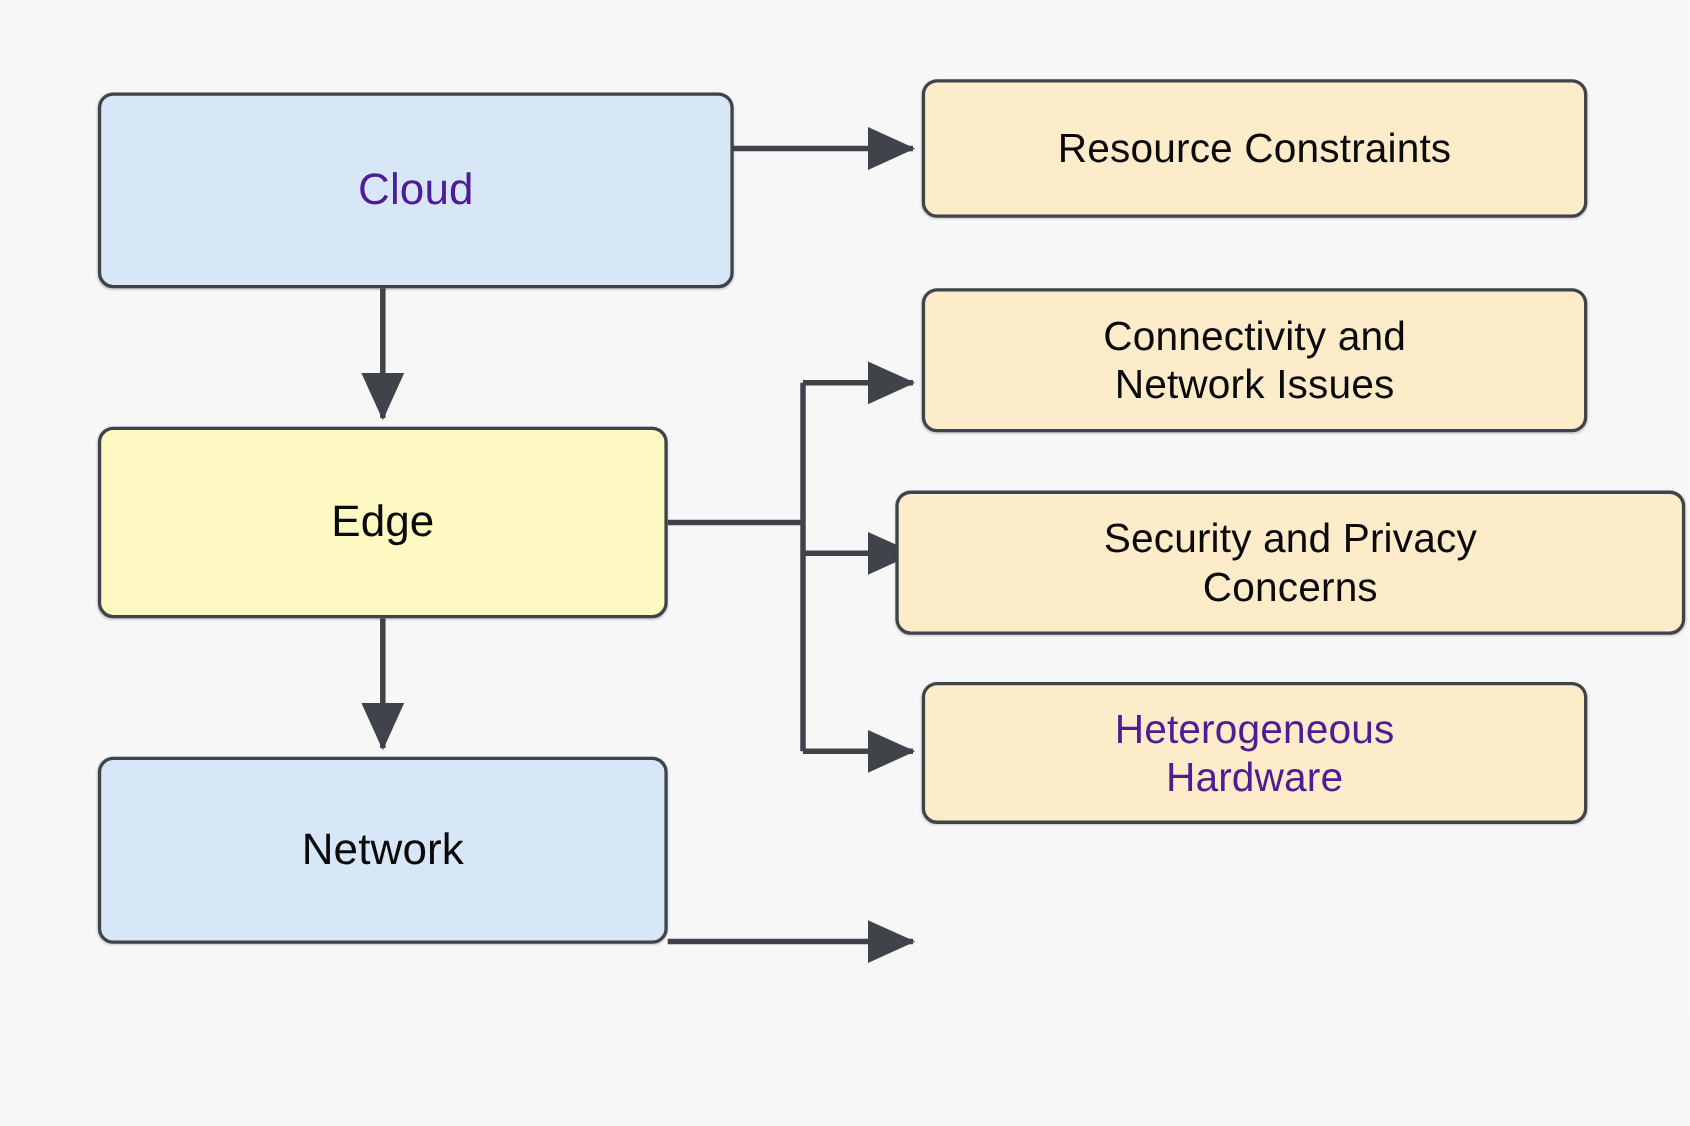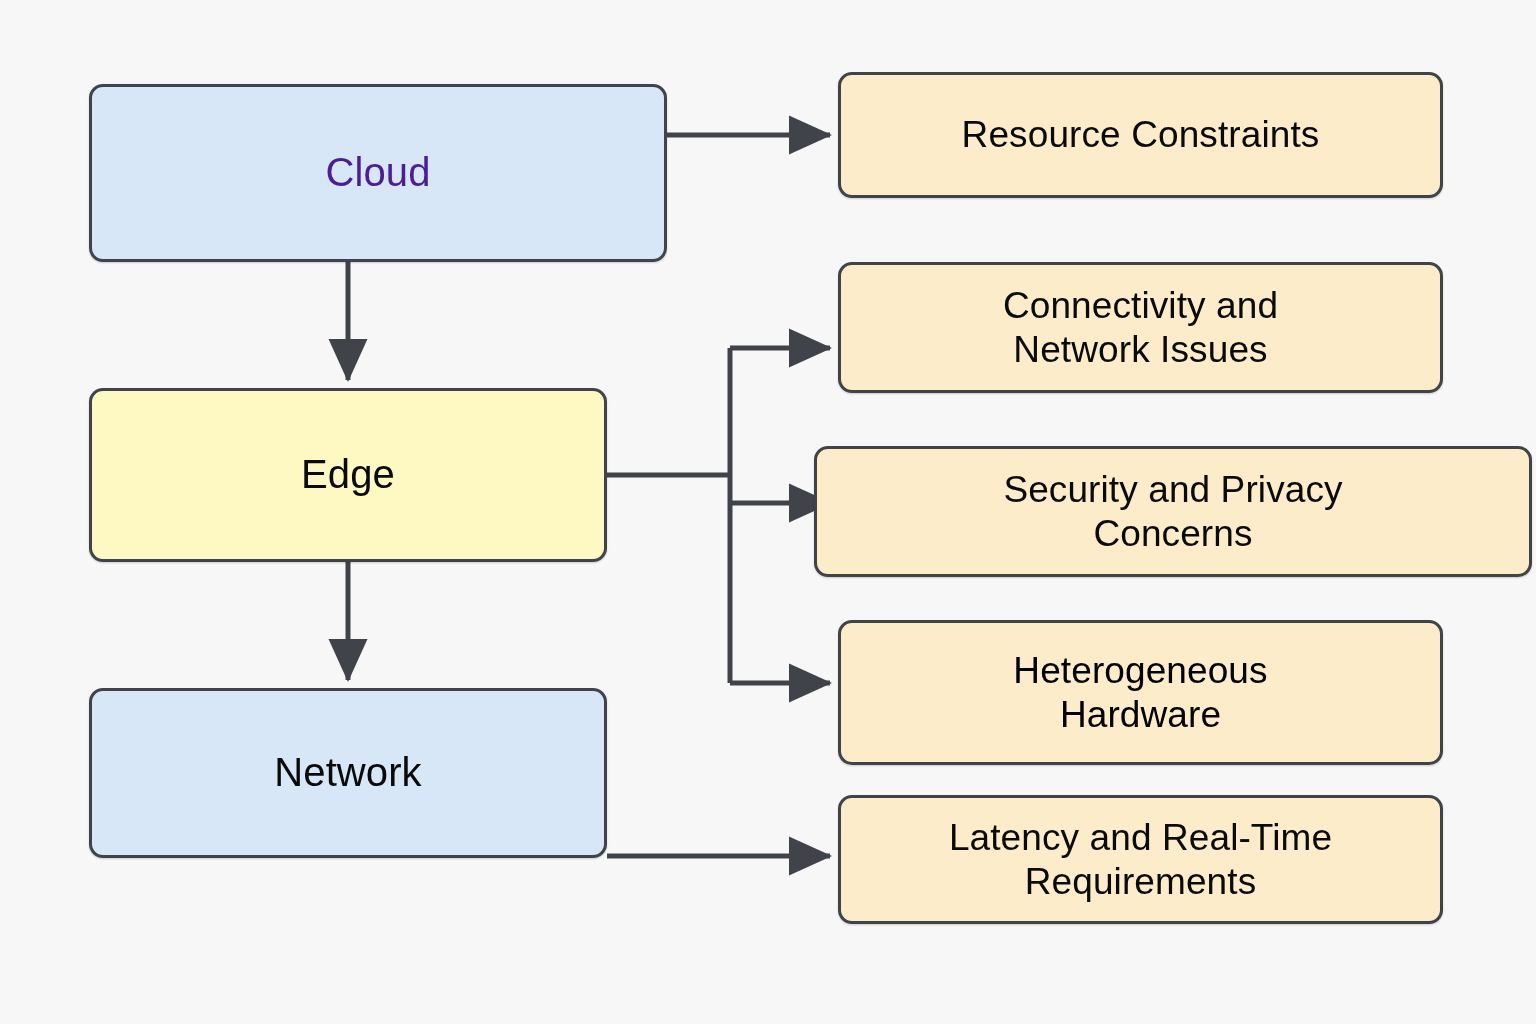--- a/index.html
+++ b/index.html
@@ -101,23 +101,19 @@
   <div class="node node-challenge" style="left: 838px; top: 262px; width: 605px; height: 131px; background: rgb(252, 236, 201); border-color: rgb(64, 68, 74); color: rgb(10, 10, 10);">
     <span class="node-label">Connectivity and
 Network Issues</span>
   </div>
 
   <div class="node node-challenge" style="left: 814px; top: 446px; width: 718px; height: 131px; background: rgb(252, 236, 201); border-color: rgb(64, 68, 74); color: rgb(10, 10, 10);">
     <span class="node-label">Security and Privacy
 Concerns</span>
   </div>
 
-  <div class="node node-challenge" style="left: 838px; top: 620px; width: 605px; height: 145px; background: rgb(252, 236, 201); border-color: rgb(64, 68, 74); color: #000000;">
+  <div class="node node-challenge" style="left: 838px; top: 620px; width: 605px; height: 129px; background: rgb(252, 236, 201); border-color: rgb(64, 68, 74); color: #4c1d95;">
     <span class="node-label">Heterogeneous
 Hardware</span>
   </div>
 
-  <div class="node node-challenge" style="left: 838px; top: 795px; width: 605px; height: 129px; background: rgb(252, 236, 201); border-color: rgb(64, 68, 74); color: rgb(10, 10, 10);">
-    <span class="node-label">Latency and Real-Time
-Requirements</span>
-  </div>
 
 </div>
 
 </body></html>

